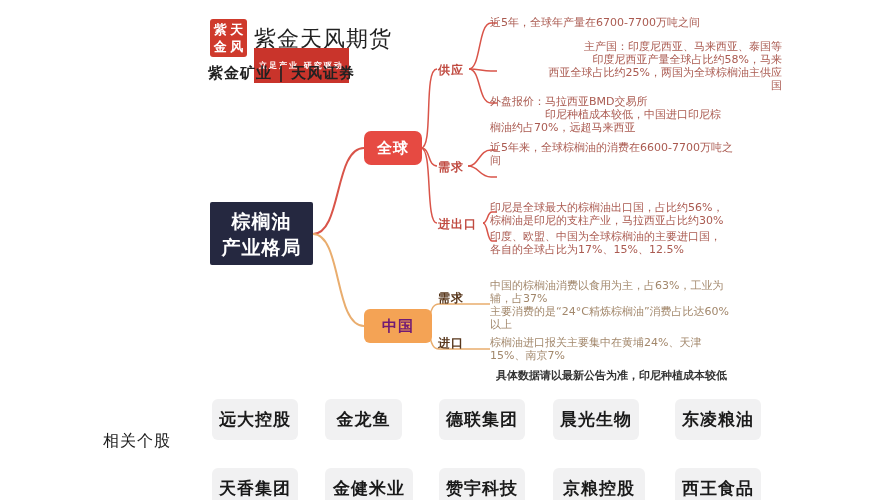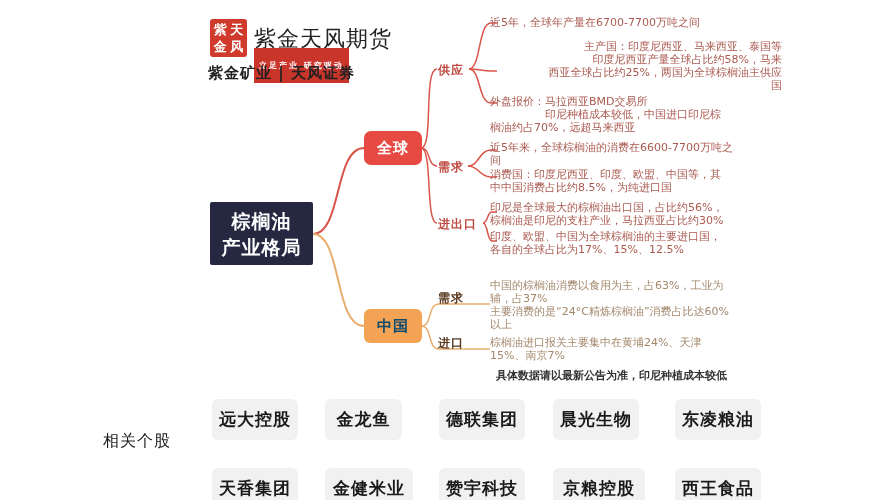--- a/index.html
+++ b/index.html
@@ -25,21 +25,21 @@
 
   
   .root-node{
     position:absolute;left:210px;top:202px;width:103px;height:63px;background:#252840;
     border-radius:2px;color:#fff;font-weight:bold;font-size:19px;line-height:26px;
     display:flex;flex-direction:column;align-items:center;justify-content:center;letter-spacing:1px;
   }
   .node{position:absolute;border-radius:6px;font-weight:bold;font-size:15px;
     display:flex;align-items:center;justify-content:center;letter-spacing:1px;}
   .node-global{left:364px;top:131px;width:58px;height:34px;background:#e64a42;color:#fff;border-radius:7px;}
-  .node-china{left:364px;top:309px;width:58px;height:34px;background:#f4a355;color:#0c4a6e;}
+  .node-china{left:364px;top:309px;width:68px;height:34px;background:#f4a355;color:#701a75;}
 
   .sublabel{position:absolute;font-size:12px;font-weight:bold;letter-spacing:1px;}
   .sublabel.red{color:#c04a40;}
   .sublabel.brown{color:#58371c;}
 
   .note{position:absolute;left:490px;width:292px;font-size:11px;line-height:13px;
     white-space:pre-line;}
   .note.red{color:#aa5a50;}
   .note.brown{color:#a2876b;}
   .disclaimer{position:absolute;left:496px;top:368px;font-size:11px;font-weight:bold;color:#333;}
@@ -115,22 +115,20 @@
   <div class="note red" style="top:40px;text-align:right;">主产国：印度尼西亚、马来西亚、泰国等
 　　　　印度尼西亚产量全球占比约58%，马来
 西亚全球占比约25%，两国为全球棕榈油主供应
 国</div>
   <div class="note red" style="top:95px;">外盘报价：马拉西亚BMD交易所
 　　　　　印尼种植成本较低，中国进口印尼棕
 榈油约占70%，远超马来西亚</div>
 
   <div class="note red" style="top:141px;">近5年来，全球棕榈油的消费在6600-7700万吨之
 间</div>
-  <div class="note red" style="top:168px;">消费国：印度尼西亚、印度、欧盟、中国等，其
-中中国消费占比约8.5%，为纯进口国</div>
 
   <div class="note red" style="top:201px;">印尼是全球最大的棕榈油出口国，占比约56%，
 棕榈油是印尼的支柱产业，马拉西亚占比约30%</div>
   <div class="note red" style="top:230px;">印度、欧盟、中国为全球棕榈油的主要进口国，
 各自的全球占比为17%、15%、12.5%</div>
 
   <div class="note brown" style="top:279px;">中国的棕榈油消费以食用为主，占63%，工业为
 辅，占37%
 主要消费的是“24°C精炼棕榈油”消费占比达60%
 以上</div>

